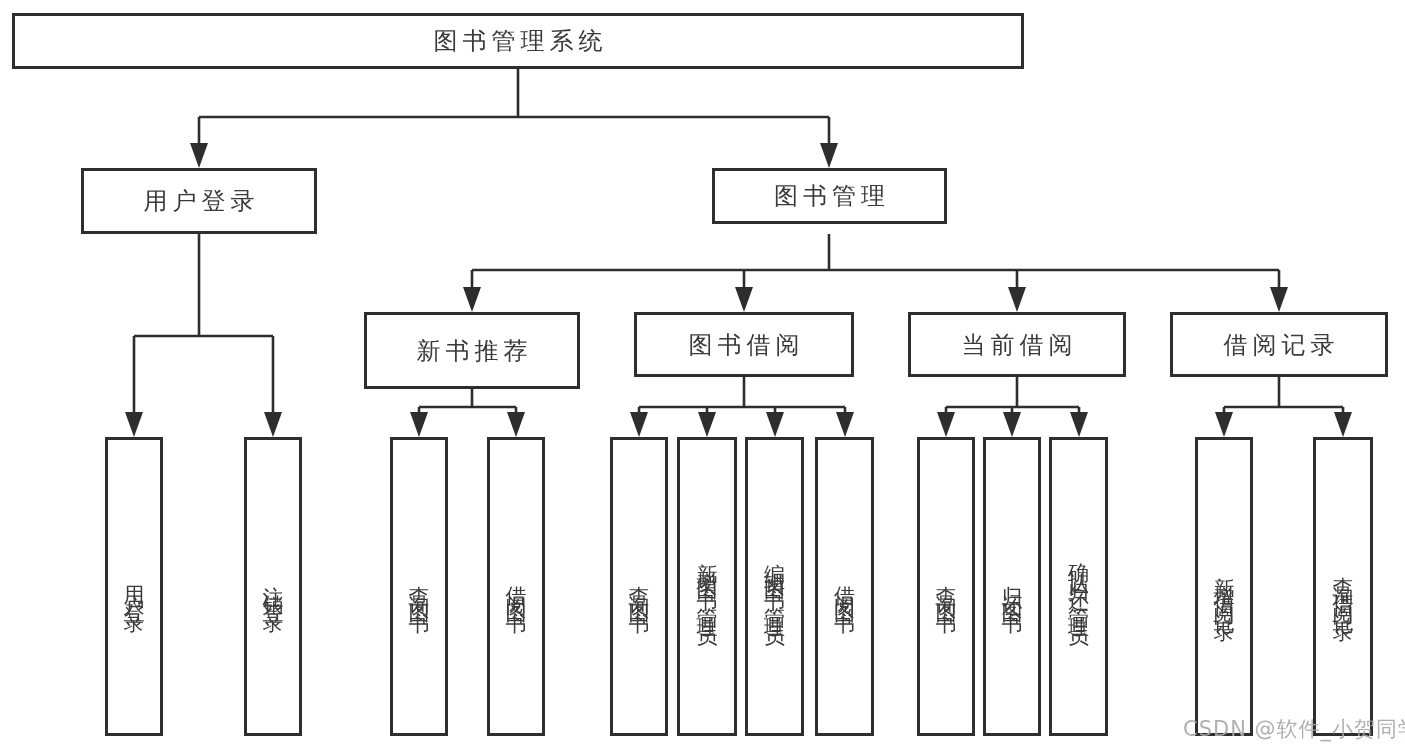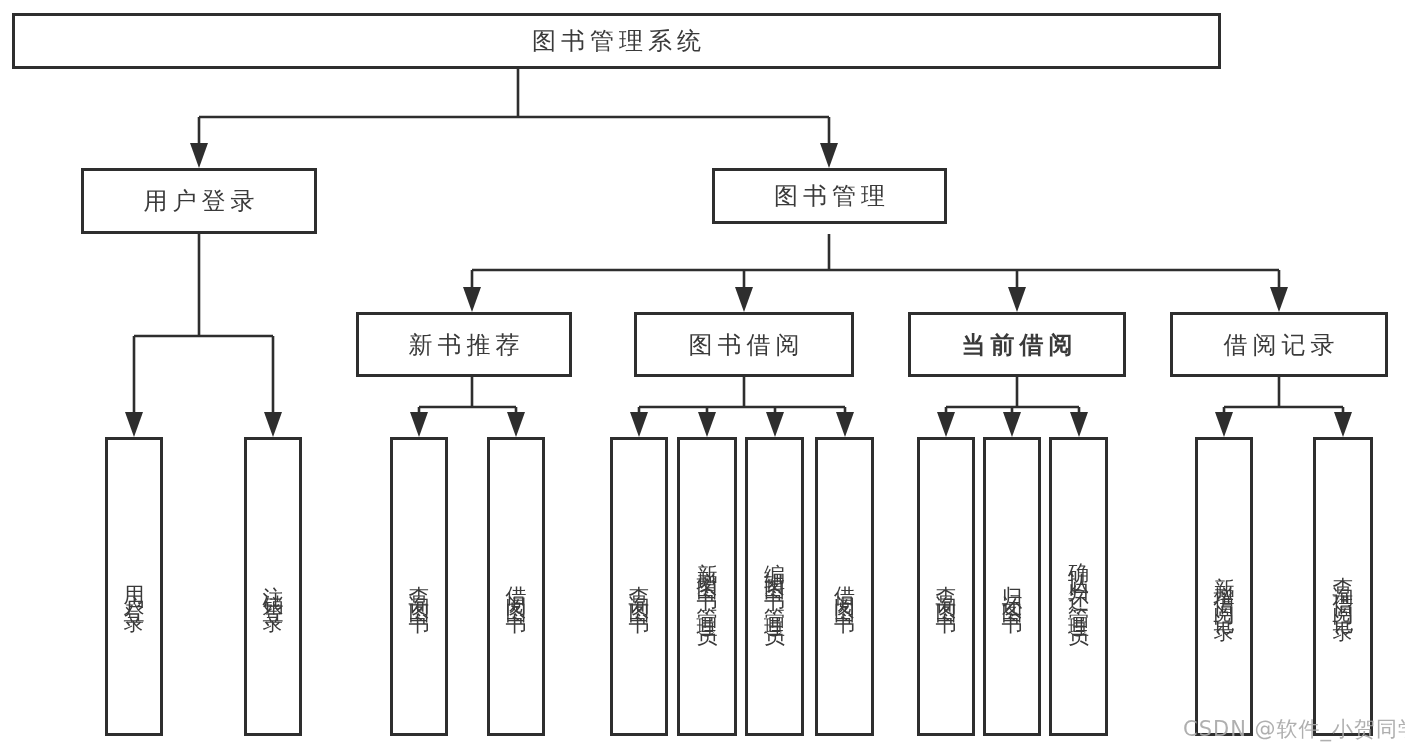--- a/index.html
+++ b/index.html
@@ -65,26 +65,26 @@
     left: 1183px;
     top: 715px;
     font-size: 21px;
     color: #a9a9a9;
     opacity: 0.92;
     letter-spacing: 1px;
     z-index: 6;
     white-space: nowrap;
   }
   
-  #n-root { left: 12px;  top: 13px;  width: 1209px; height: 56px; }
+  #n-root { left: 12px;  top: 13px;  width: 1012px; height: 56px; }
   #n-l2a  { left: 81px;  top: 168px; width: 236px;  height: 66px; }
   #n-l2b  { left: 712px; top: 168px; width: 235px;  height: 56px; }
-  #n-l3a  { left: 356px;  top: 312px; width: 216px; height: 65px; align-items: center; }
+  #n-l3a  { left: 364px;  top: 312px; width: 216px; height: 77px; align-items: center; }
   #n-l3b  { left: 634px;  top: 312px; width: 220px; height: 65px; align-items: center; }
-  #n-l3c  { left: 908px;  top: 312px; width: 218px; height: 65px; font-weight: bold; }
+  #n-l3c  { left: 908px;  top: 312px; width: 218px; height: 65px; }
   #n-l3d  { left: 1170px; top: 312px; width: 218px; height: 65px; }
   .leaf { top: 437px; width: 58px; height: 299px; }
   #n-a1 { left: 105px; }
   #n-a2 { left: 244px; }
   #n-b1 { left: 390px; }
   #n-b2 { left: 487px; }
   #n-c1 { left: 610px; }
   #n-c2 { left: 677px; width: 60px; }
   #n-c3 { left: 745px; width: 59px; }
   #n-c4 { left: 815px; width: 59px; }

